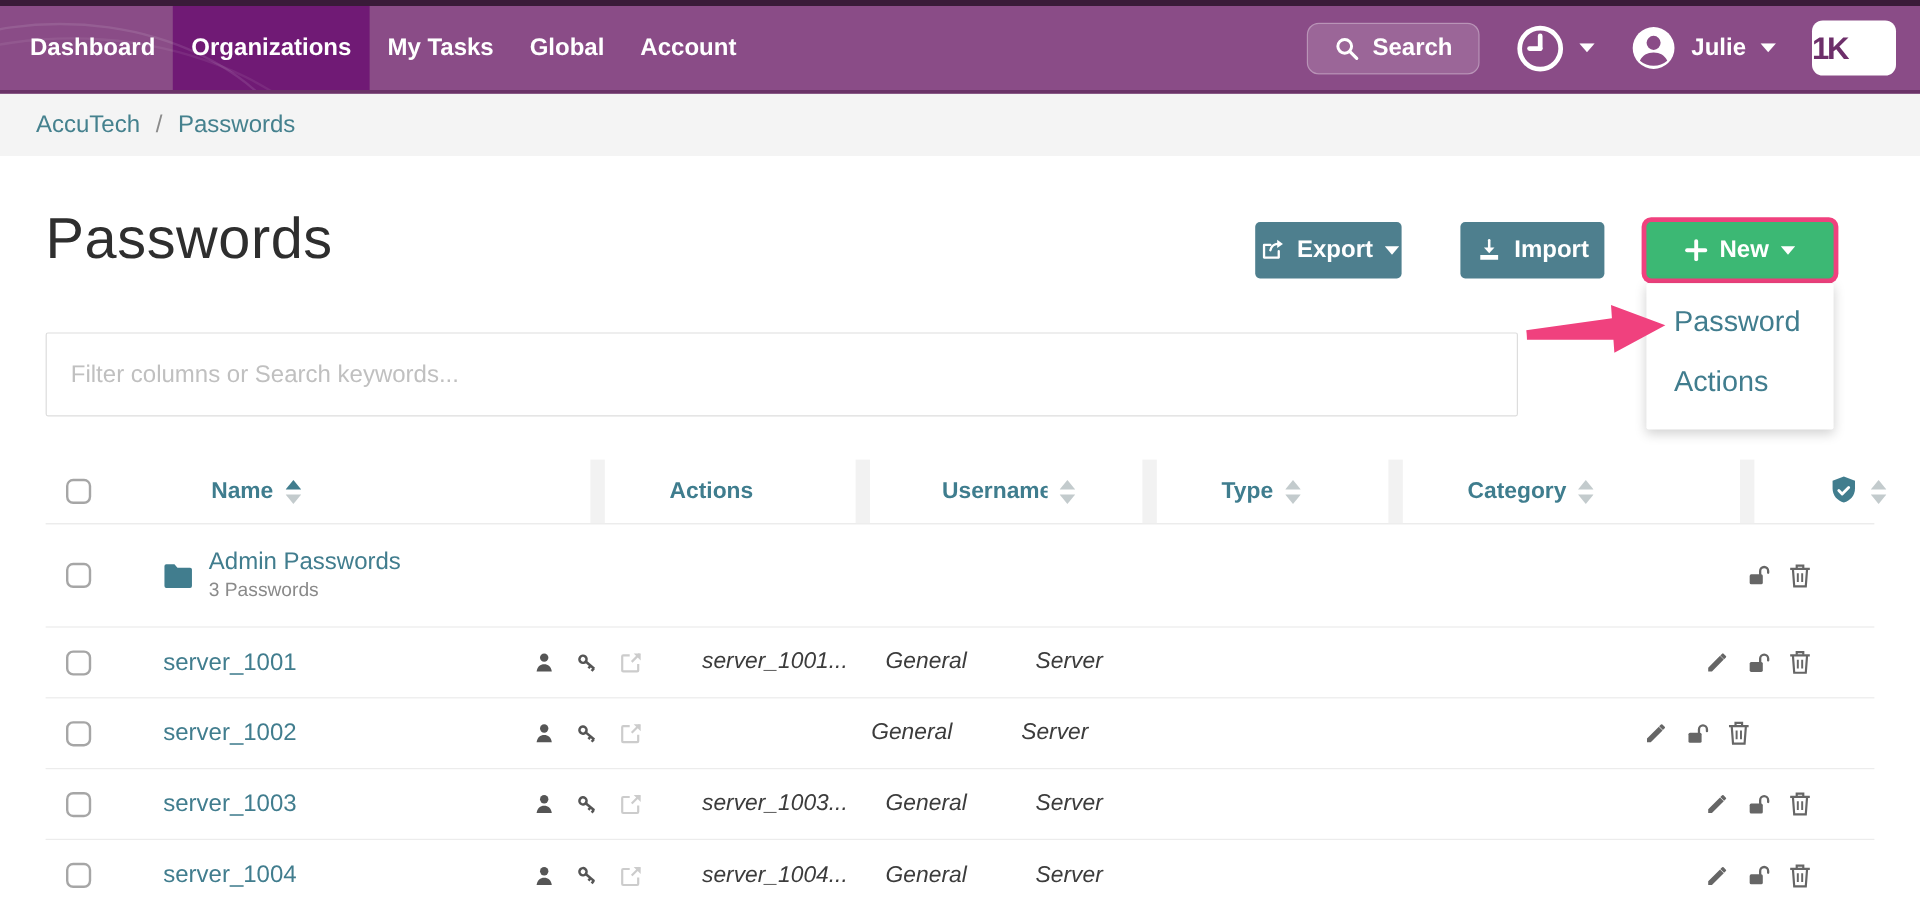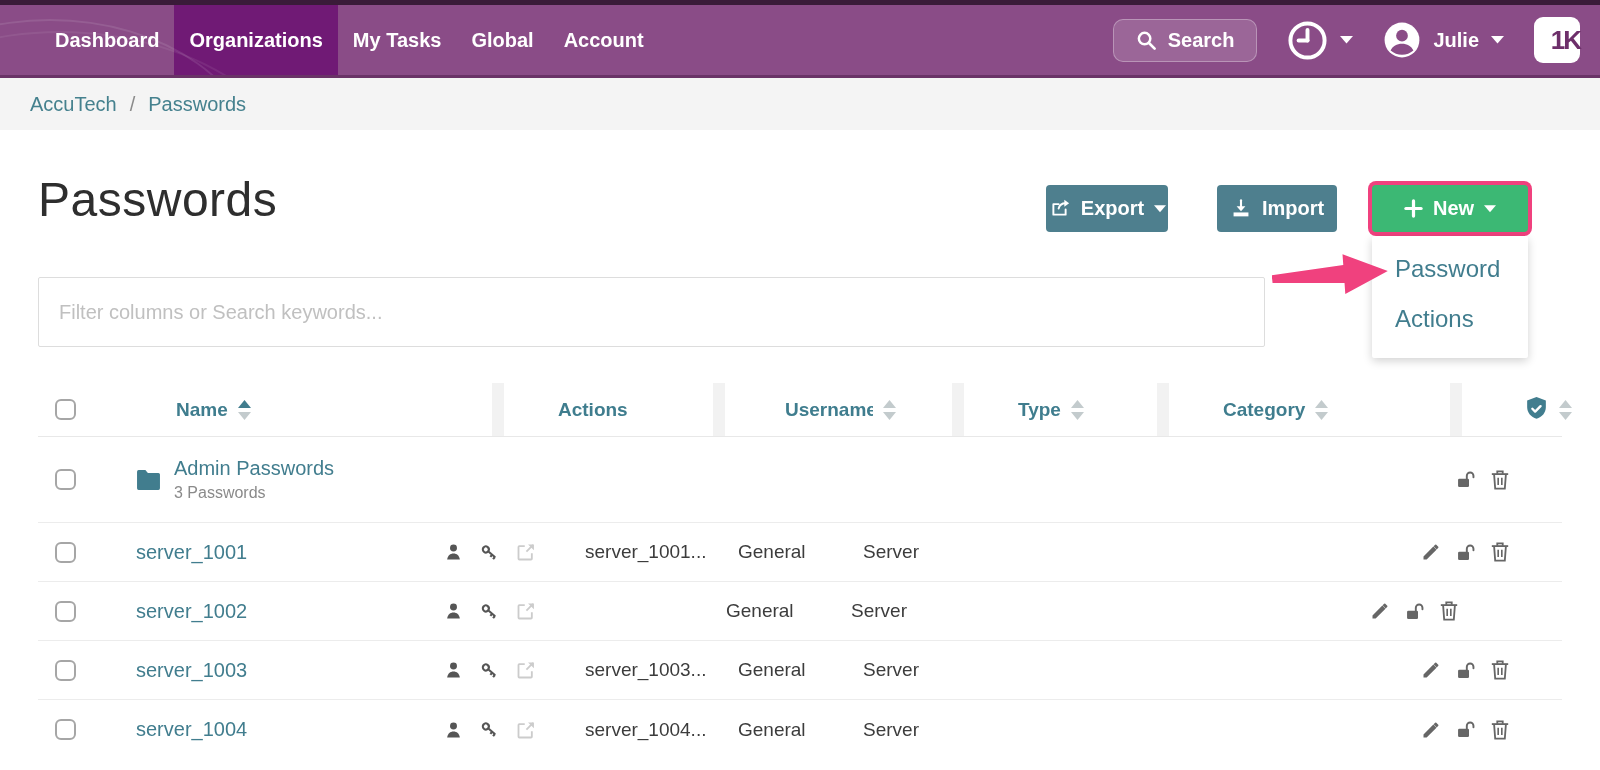--- a/index.html
+++ b/index.html
@@ -7,32 +7,32 @@
               font-family: "Liberation Sans", sans-serif; }
   .screen { position: relative; width: 1600px; height: 770px; background: #fff; }
 
   
   .navbar { position: relative; height: 78px; background: #8a4c87;
             border-top: 5px solid #3a1b39; border-bottom: 3px solid #6a3367;
             display: flex; align-items: stretch; color: #fff; overflow: hidden; }
   .swoosh { position: absolute; border: 2px solid rgba(255,255,255,0.10); border-radius: 50%; pointer-events: none; }
   .swoosh.s1 { width: 420px; height: 300px; left: -160px; top: 14px; }
   .swoosh.s2 { width: 520px; height: 380px; left: -200px; top: 26px; border-color: rgba(255,255,255,0.07); }
-  .nav-items { display: flex; align-items: stretch; padding-left: 10px; margin-left: 30px; }
+  .nav-items { display: flex; align-items: stretch; padding-left: 10px; }
   .nav-item { display: flex; align-items: center; padding: 0 15px; font-size: 20px;
               font-weight: bold; cursor: pointer; white-space: nowrap; }
   .nav-item.active { background: #701a75; text-align: right; }
   .nav-right { margin-left: auto; display: flex; align-items: center; gap: 30px; padding-right: 20px; }
   .search-btn { display: flex; align-items: center; gap: 11px; background: rgba(255,255,255,0.15);
                 border: 1px solid rgba(255,255,255,0.30); border-radius: 10px; padding: 9px 22px;
                 color: #fff; font-size: 20px; font-weight: bold; cursor: pointer; }
   .icon-group { display: flex; align-items: center; gap: 12px; cursor: pointer; }
   .user-name { font-size: 20px; font-weight: bold; }
-  .app-logo { width: 46px; height: 46px; background: #fff; border-radius: 9px;
-              display: flex; align-items: center; justify-content: flex-end;
+  .app-logo { width: 70px; height: 46px; background: #fff; border-radius: 9px;
+              display: flex; align-items: center; justify-content: flex-start;
               color: #6d2f6a; font-size: 26px; font-weight: bold; letter-spacing: -2px; }
 
   
   .breadcrumb { height: 52px; background: #f4f4f4; display: flex; align-items: center;
                 gap: 13px; padding-left: 30px; font-size: 20px; color: #45818e; }
   .crumb-sep { color: #8b8b8b; }
 
   
   .page-title { position: absolute; left: 38px; top: 172px; font-size: 48px;
                 font-weight: normal; color: #2e2e2e; letter-spacing: .5px; }
@@ -80,21 +80,21 @@
 
   .checkbox { width: 21px; height: 21px; margin-left: 17px; border: 2px solid #a6a6a6;
               border-radius: 6px; background: #fff; cursor: pointer; }
   .toggle-btn { margin-left: auto; margin-right: 50px; width: 60px; height: 50px; background: #fff;
                 border: 1px solid #d9d9d9; border-radius: 4px; display: flex; align-items: center;
                 justify-content: center; cursor: pointer; }
 
   .link { color: #417d8e; font-size: 20px; text-decoration: none; cursor: pointer; }
   .folder-name-wrap { display: flex; align-items: center; gap: 13px; }
   .folder-text .sub { font-size: 16px; color: #8a8a8a; margin-top: 4px; }
-  .cell-text { color: #3c3c3c; font-size: 19px; white-space: nowrap; }
+  .cell-text { color: #3c3c3c; font-size: 19px; white-space: nowrap; font-style: italic; }
 
   .action-icons { display: flex; align-items: center; gap: 16px; padding-left: 20px; }
   .row-actions { margin-left: auto; display: flex; align-items: center; gap: 14px; padding-right: 52px; }
   .icon-btn { display: flex; cursor: pointer; }
 </style>
 </head>
 <body>
 
 <div class="screen">
 

